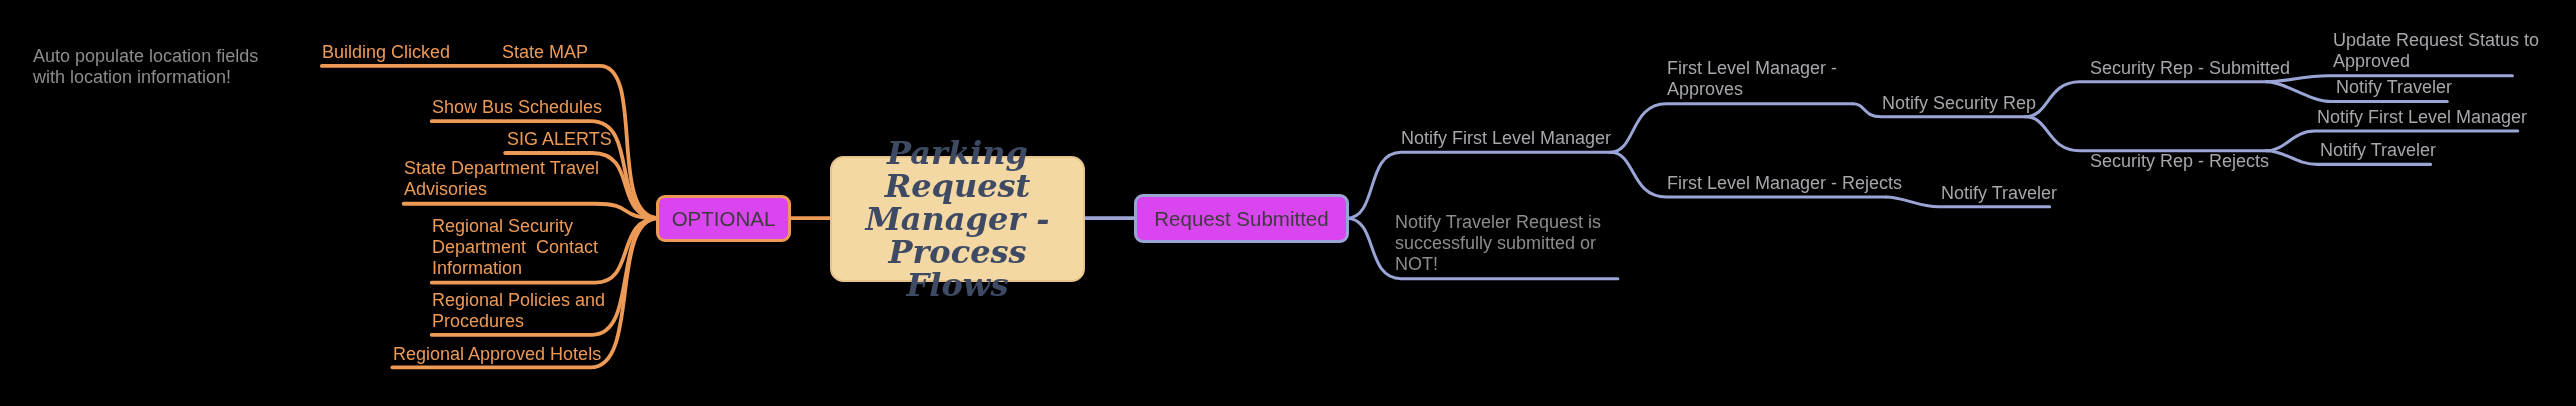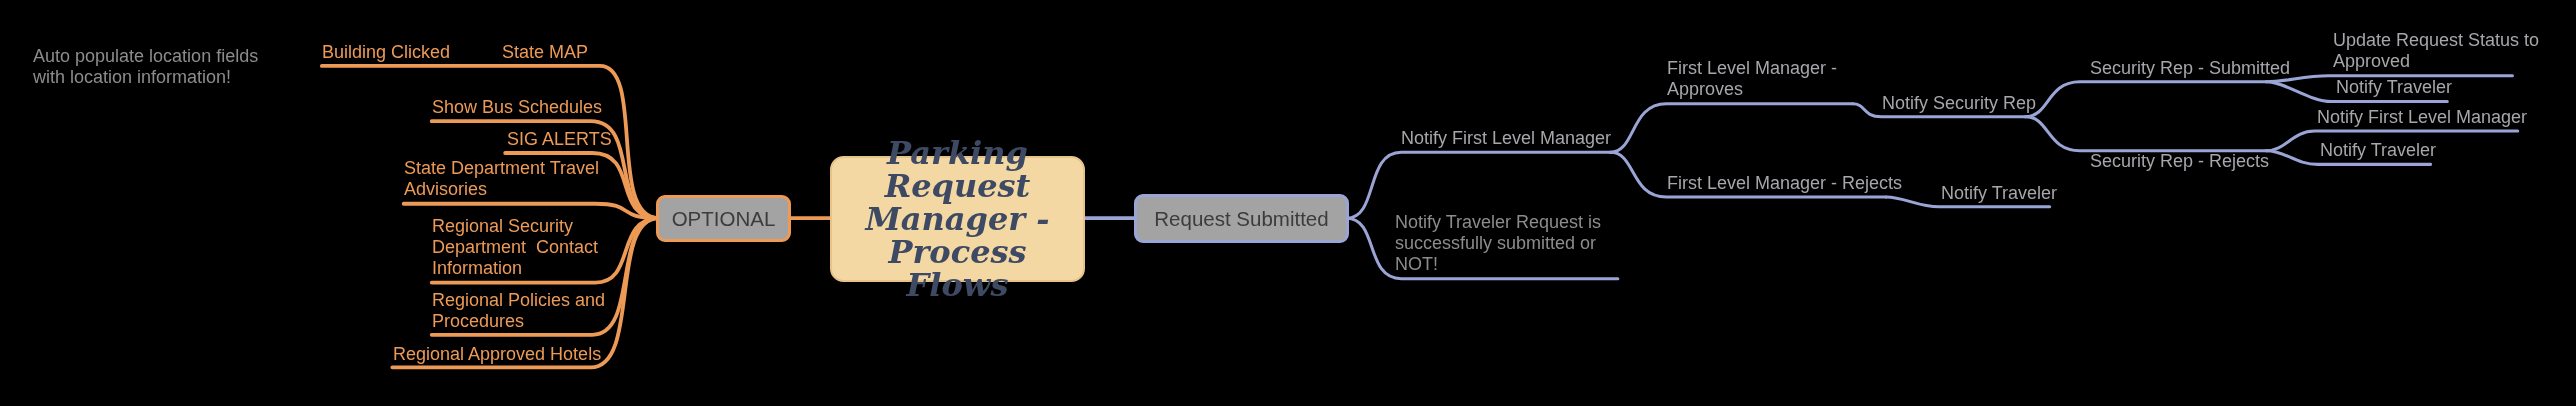--- a/index.html
+++ b/index.html
@@ -19,21 +19,21 @@
     line-height: 21px;
   }
   .orange { color: #ED9A56; }
   .rlabel { color: #A6A6AB; }
   .note   { color: #8C8C8C; }
   .node {
     position: absolute;
     display: flex;
     align-items: center;
     justify-content: center;
-    background: #a3a3a3;
+    background: #d946ef;
     border-radius: 9px;
     color: #3C3C3C;
     font-size: 20.5px;
     font-weight: 500;
     white-space: pre-wrap;
     box-sizing: border-box;
   }
   .optional-node { border: 3px solid #ED9A56; }
   .request-node  { border: 3px solid #9AA5D6; }
   .center-topic {

